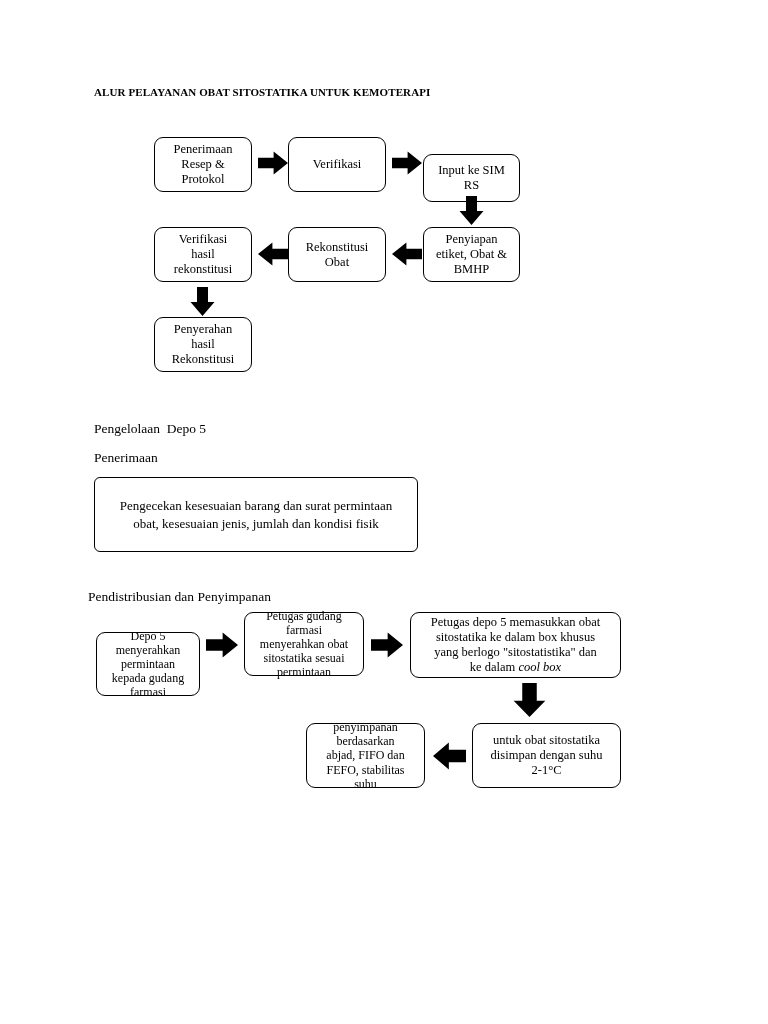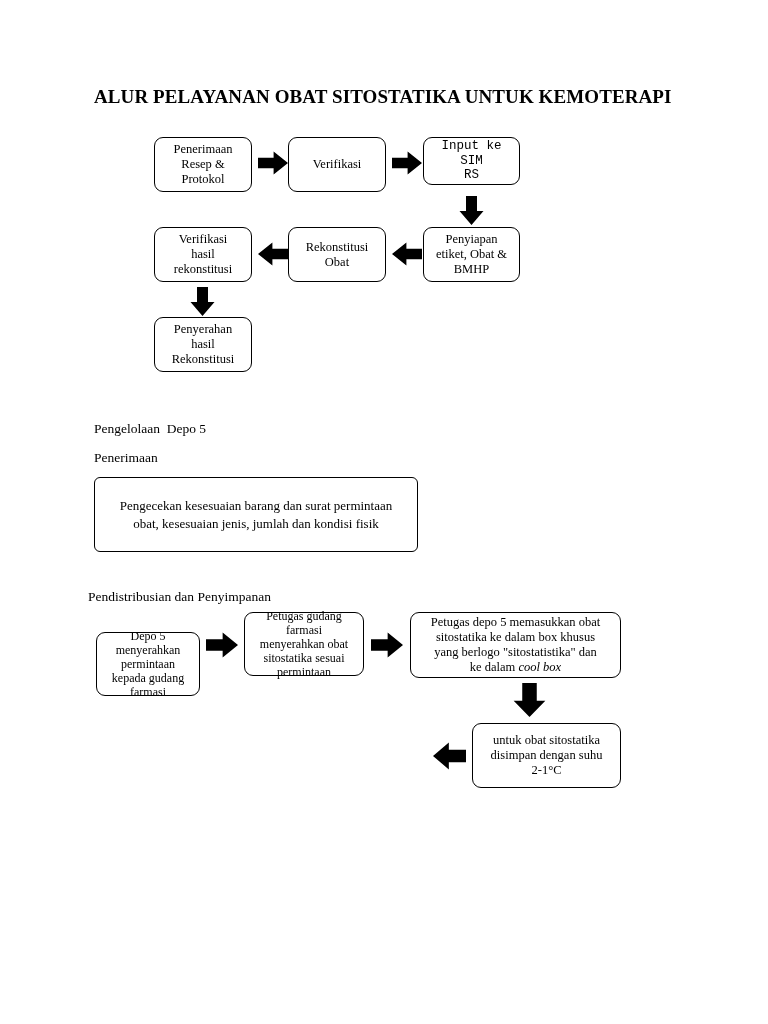--- a/index.html
+++ b/index.html
@@ -20,21 +20,21 @@
   .page {
     position: absolute;
     inset: 0;
   }
 
   
   .doc-title {
     position: absolute;
     left: 94px;
     top: 86px;
-    font-size: 19px;
+    font-size: 11px;
     font-weight: bold;
     letter-spacing: 0.1px;
     white-space: nowrap;
     font-family: Liberation Serif, serif;
   }
 
   
   .section-heading {
     position: absolute;
     font-size: 13.5px;
@@ -109,21 +109,21 @@
   </div>
 
   <div class="arrow arrow-right" style="left:258px; top:151px; width:30px; height:24px;"></div>
 
   <div class="flow-box" style="left:288px; top:137px; width:98px; height:55px;">
     <span class="txt" style="white-space:pre-line;">Verifikasi</span>
   </div>
 
   <div class="arrow arrow-right" style="left:392px; top:151px; width:30px; height:24px;"></div>
 
-  <div class="flow-box" style="left:423px; top:137px; width:97px; height:48px;font-family:Liberation Mono, monospace;">
+  <div class="flow-box" style="left:423px; top:154px; width:97px; height:48px;">
     <span class="txt" style="white-space:pre-line;">Input ke SIM
 RS</span>
   </div>
 
   <div class="arrow arrow-down" style="left:459px; top:196px; width:25px; height:29px;"></div>
 
   <div class="flow-box" style="left:423px; top:227px; width:97px; height:55px;">
     <span class="txt" style="white-space:pre-line;">Penyiapan
 etiket, Obat &amp;
 BMHP</span>
@@ -195,14 +195,21 @@
   <div class="arrow arrow-down" style="left:513px; top:683px; width:33px; height:34px;"></div>
 
   <div class="flow-box" style="left:472px; top:723px; width:149px; height:65px; font-size:12.5px;">
     <span class="txt" style="white-space:pre-line;">untuk obat sitostatika
 disimpan dengan suhu
 2-1°C</span>
   </div>
 
   <div class="arrow arrow-left" style="left:433px; top:742px; width:33px; height:28px;"></div>
 
+  <div class="flow-box overflow-box" style="left:306px; top:723px; width:119px; height:65px; font-size:12px;">
+    <span class="txt" style="white-space:pre-line;">penyimpanan
+berdasarkan
+abjad, FIFO dan
+FEFO, stabilitas
+suhu</span>
+  </div>
 
 </div>
 
 </body></html>

